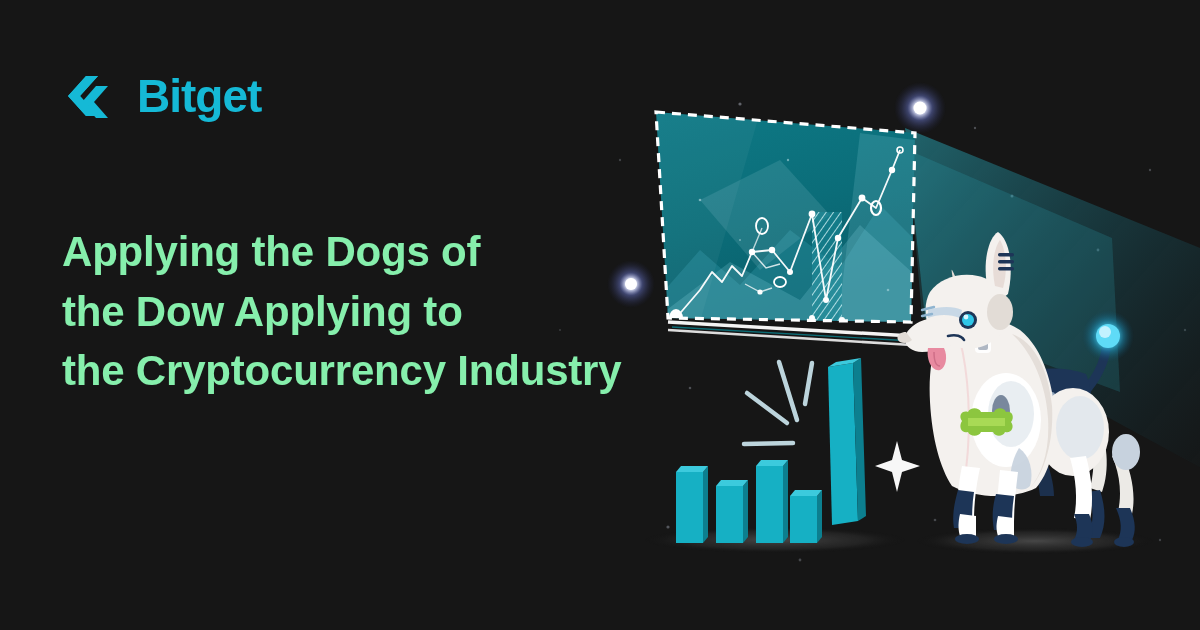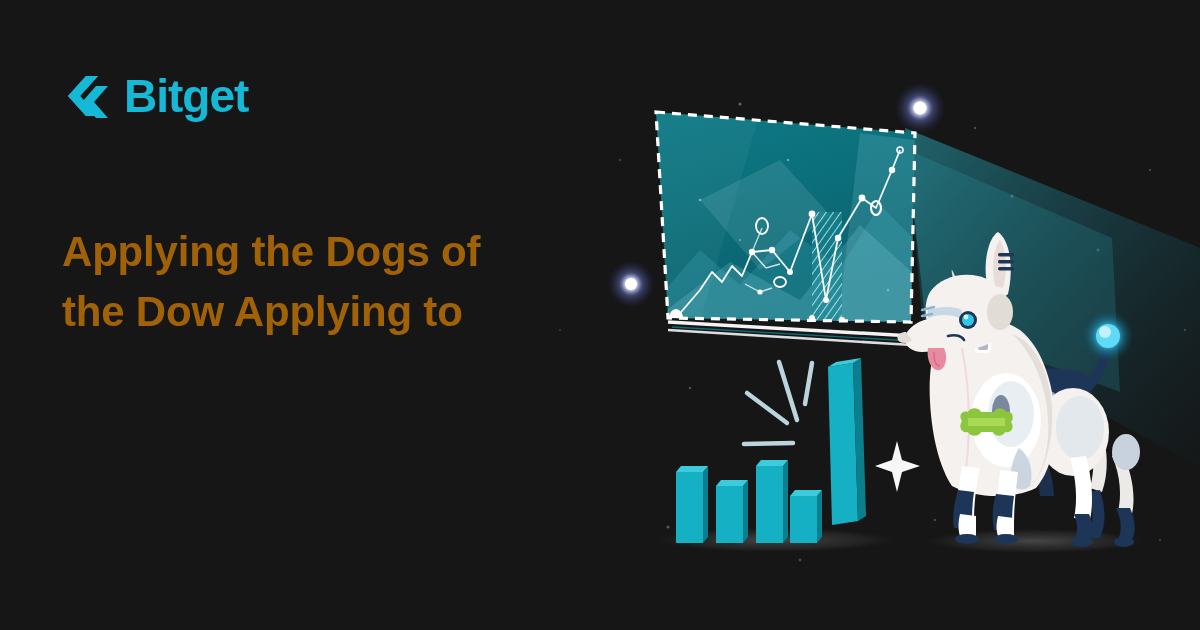--- a/index.html
+++ b/index.html
@@ -8,34 +8,34 @@
     background:#161616;
     font-family:"Liberation Sans", sans-serif;
     overflow:hidden;
     position:relative;
   }
   .stage { position:absolute; inset:0; width:1200px; height:630px; }
 
   
   .brand {
     position:absolute; left:60px; top:72px;
-    display:flex; align-items:center; gap:12px;
+    display:flex; align-items:center; gap:25px;
   }
   .brand-mark { width:52px; height:48px; display:block; }
   .brand-name {
     color:#15b9d6; font-size:46px; font-weight:bold;
     letter-spacing:-1px; line-height:1;
     font-family:"Liberation Sans", sans-serif;
   }
 
   
   .headline {
     position:absolute; left:62px; top:222px;
     width:620px;
-    color:#a16207;
+    color:#86efac;
     font-size:42px;
     font-weight:bold;
     line-height:1.42;
     letter-spacing:-0.2px;
   }
   .headline .ln { display:block; white-space:nowrap; }
 
   
   .art { position:absolute; left:0; top:0; width:1200px; height:630px; }
   .art svg { display:block; width:1200px; height:630px; }
@@ -336,15 +336,16 @@
       <path d="M26 4 L38 4 L20 24 L38 44 L26 44 L8 24 Z" fill="#15b9d6"></path>
       <path d="M36 14 L48 14 L34 30 L48 46 L36 46 L22 30 Z" fill="#15b9d6"></path>
       <path d="M26 4 L38 4 L20 24 L38 44 L26 44 L8 24 Z" fill="#15b9d6"></path>
     </svg>
     <span class="brand-name">Bitget</span>
   </div>
 
   <h1 class="headline">
     <span class="ln">Applying the Dogs of</span>
     <span class="ln">the Dow Applying to</span>
+    <span class="ln">the Cryptocurrency Industry</span>
   </h1>
 
 </div>
 
 </body></html>

